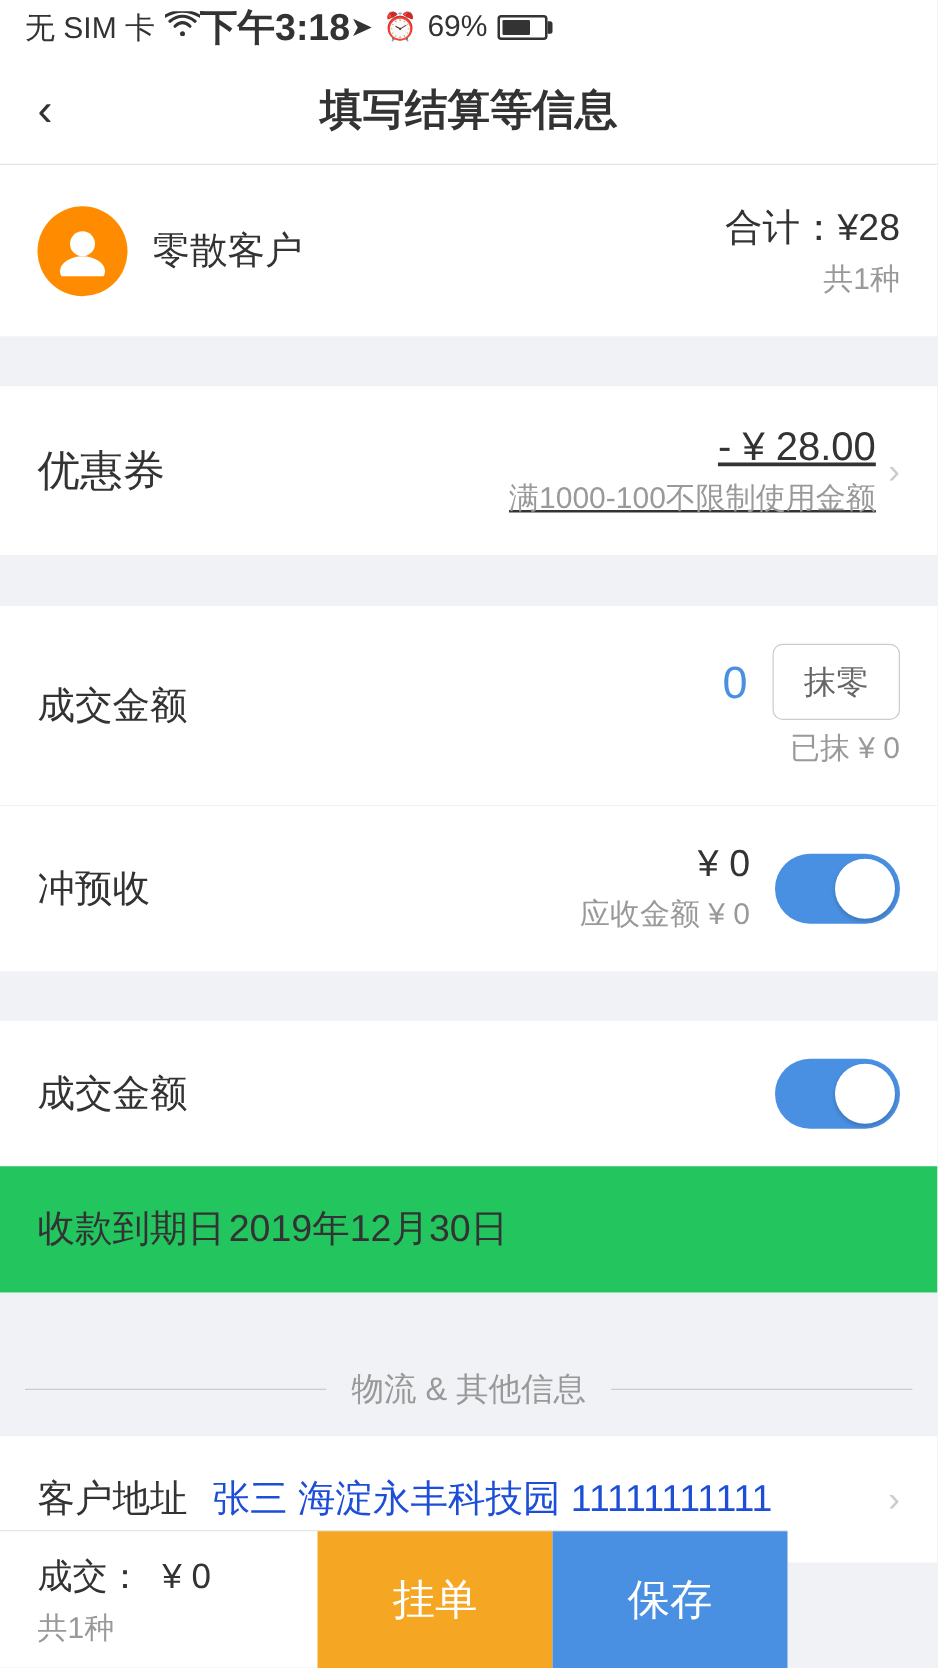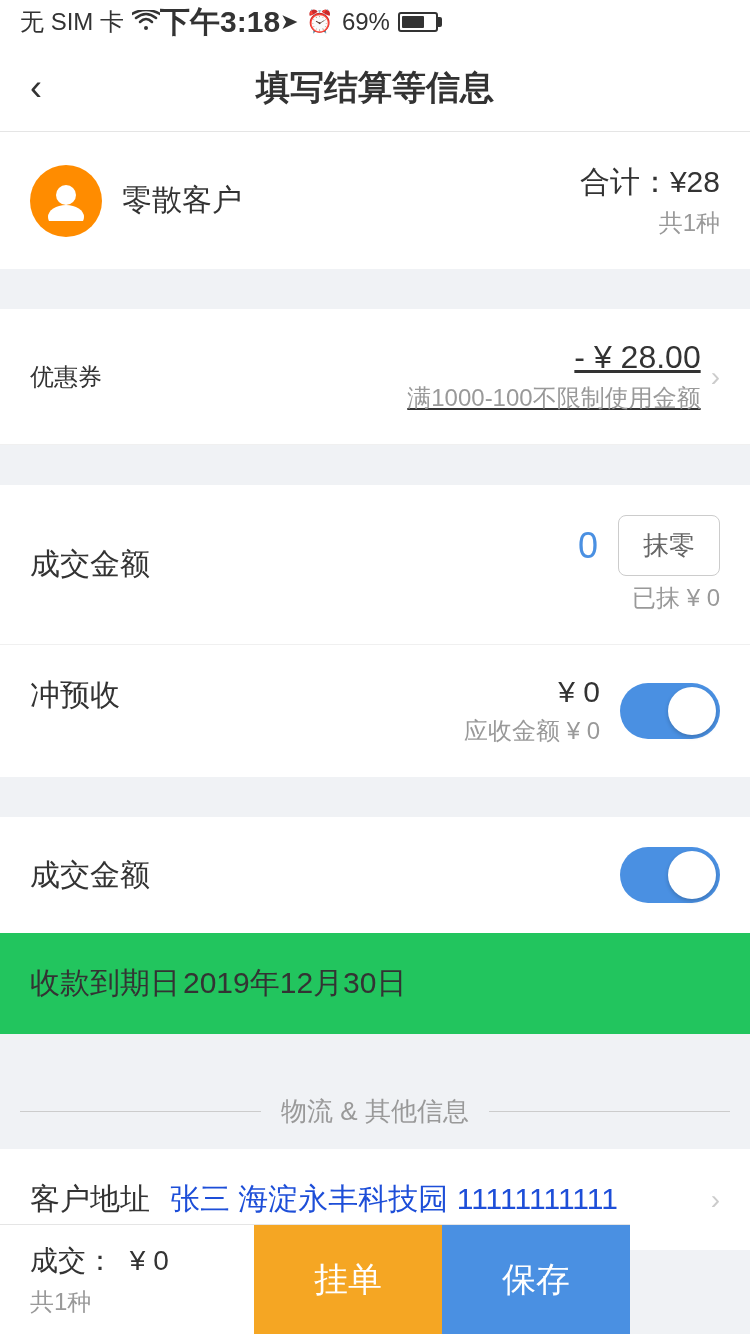--- a/index.html
+++ b/index.html
@@ -116,21 +116,21 @@
 
     
     .coupon-row {
       background: #fff;
       padding: 30px;
       display: flex;
       align-items: center;
       justify-content: space-between;
       border-bottom: 1px solid #f0f0f0;
     }
-    .coupon-label { font-size: 24px; color: #333; font-family: Liberation Serif, serif; }
+    .coupon-label { font-size: 34px; color: #333; font-family: Liberation Serif, serif; }
     .coupon-right { display: flex; align-items: center; gap: 10px; }
     .coupon-info { text-align: right; text-decoration: underline; }
     .coupon-amount { font-size: 32px; color: #333; font-weight: 500; }
     .coupon-desc { font-size: 24px; color: #999; margin-top: 6px; }
     .chevron-right { font-size: 28px; color: #ccc; }
 
     
     .form-row {
       background: #fff;
       padding: 30px;
@@ -270,21 +270,21 @@
 
     .deal-row-right {
       display: flex;
       flex-direction: column;
       align-items: flex-end;
     }
     .prepay-row {
       background: #fff;
       padding: 30px;
       display: flex;
-      align-items: flex-start;
+      align-items: center;
       justify-content: space-between;
     }
   </style>
 </head>
 <body>
 
 <div class="status-bar">
   <div class="status-left">
     <span>无 SIM 卡</span>
     <span>

